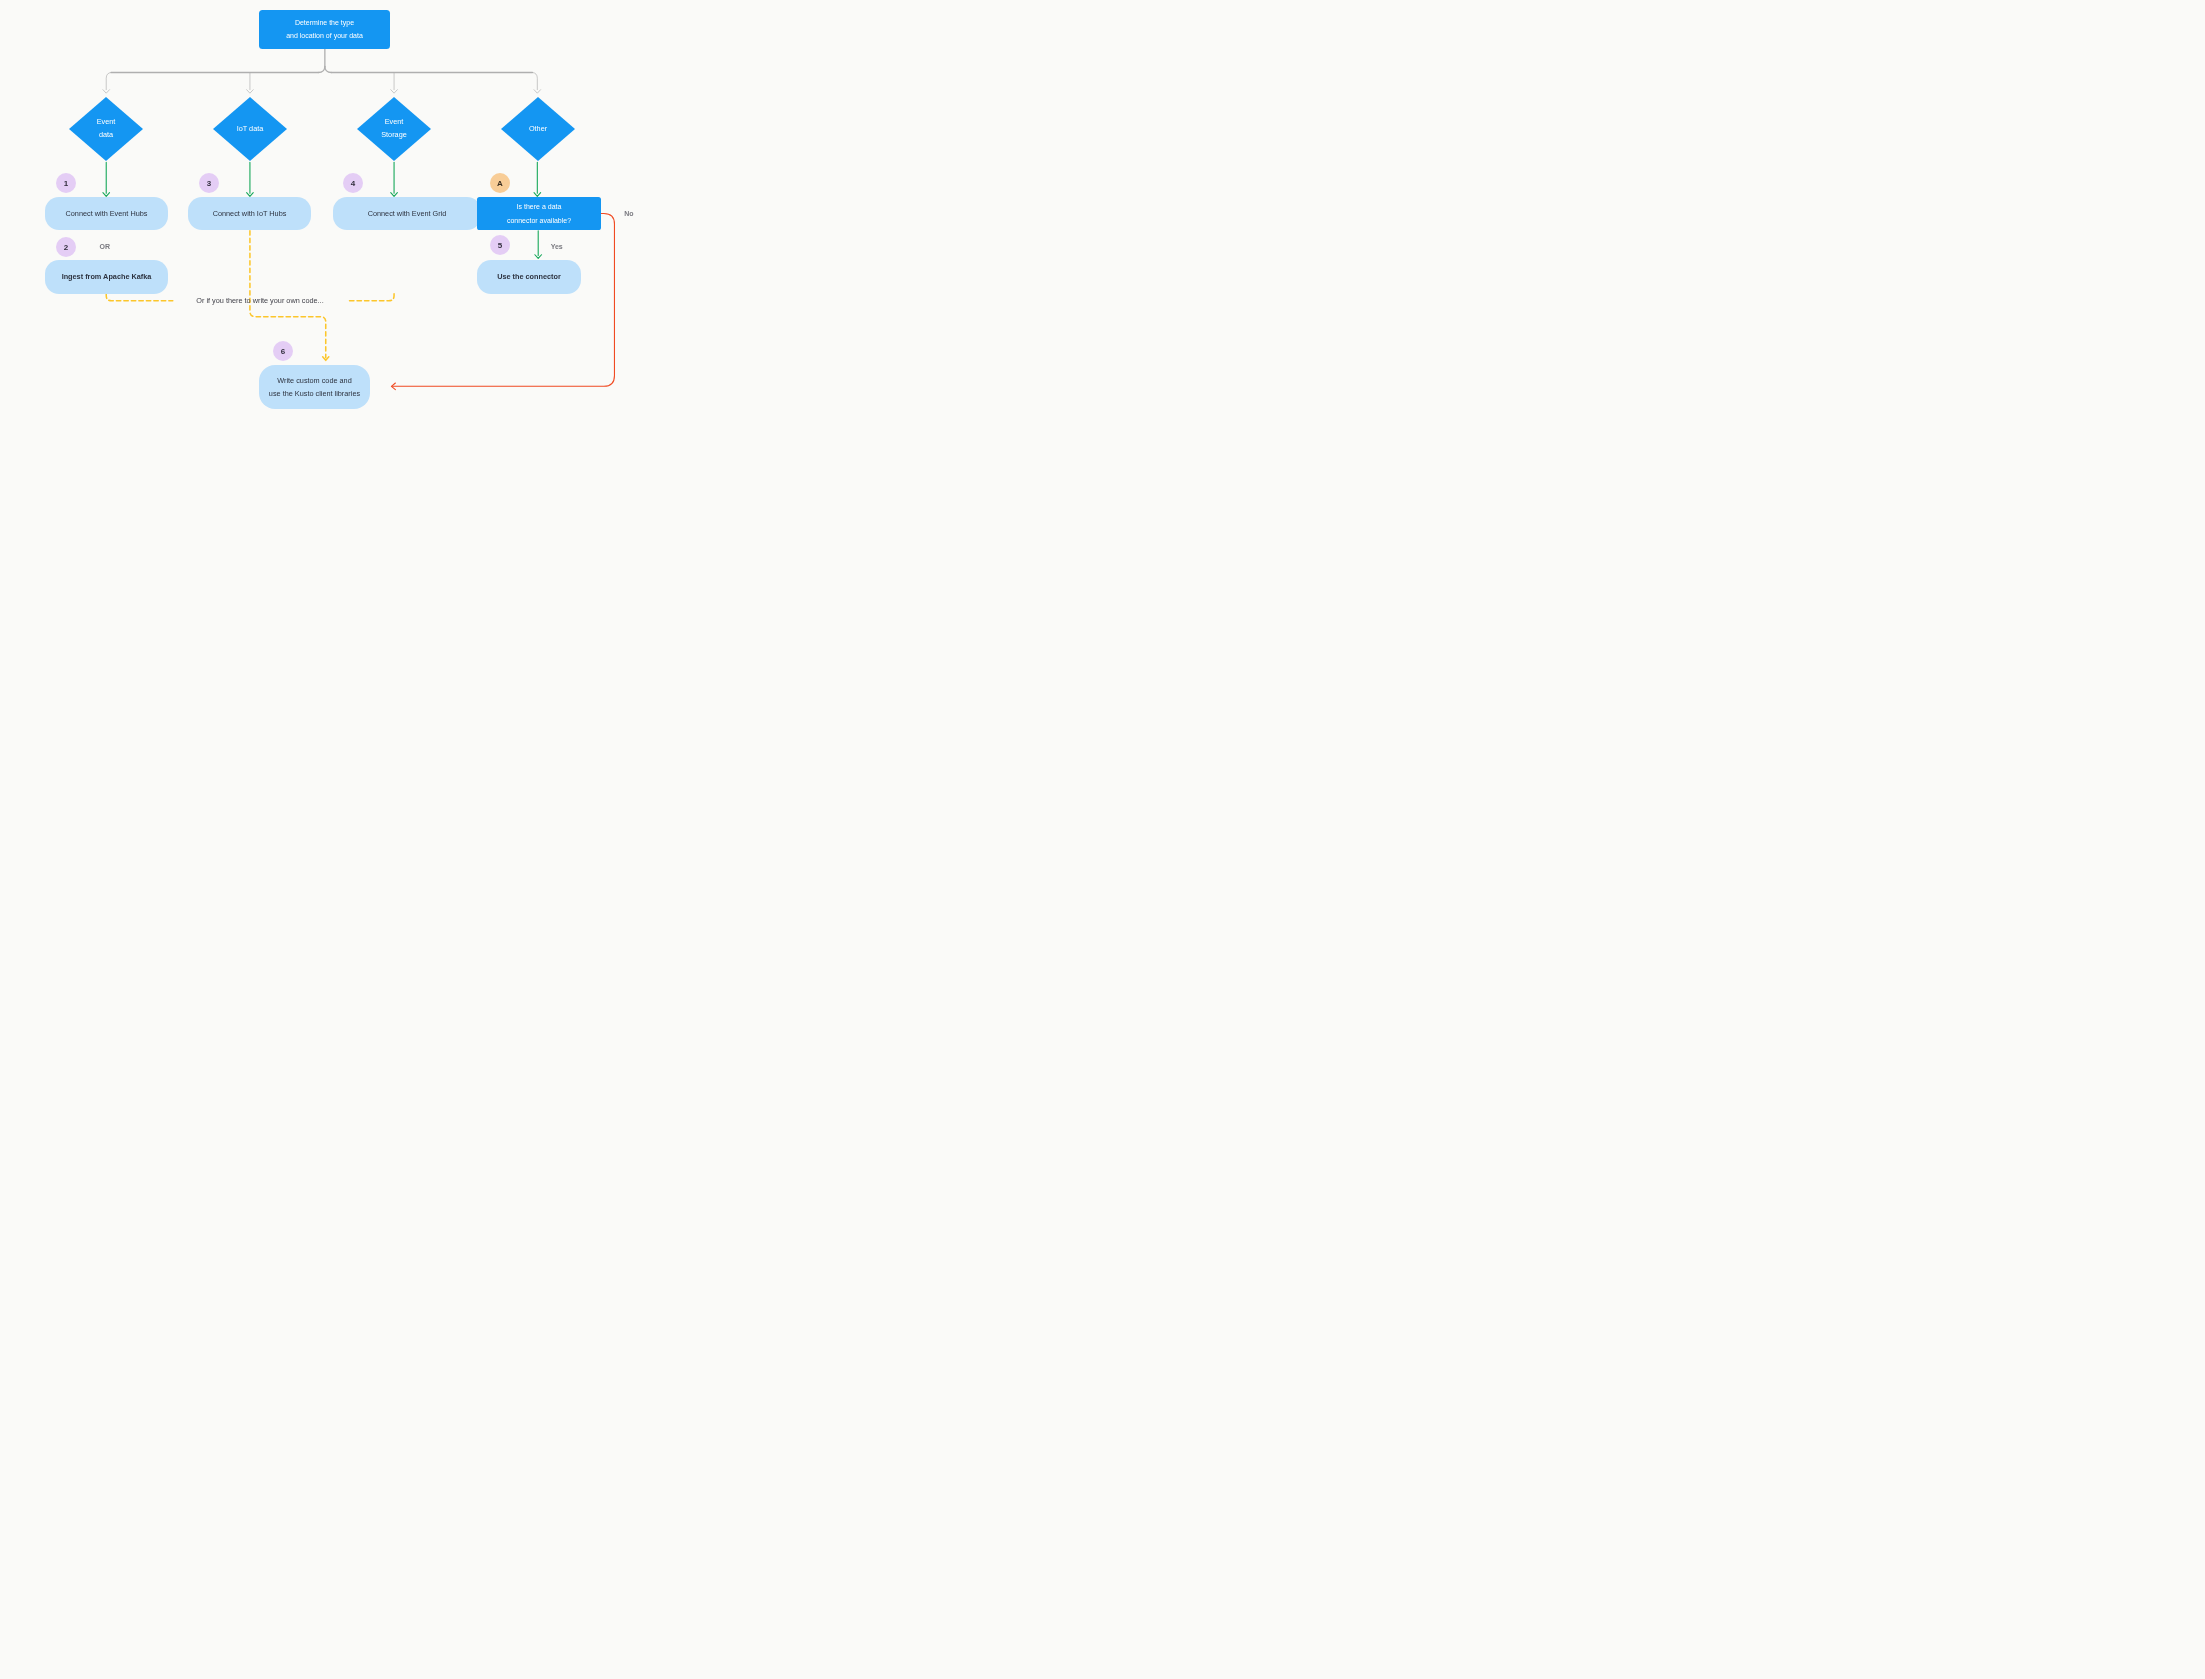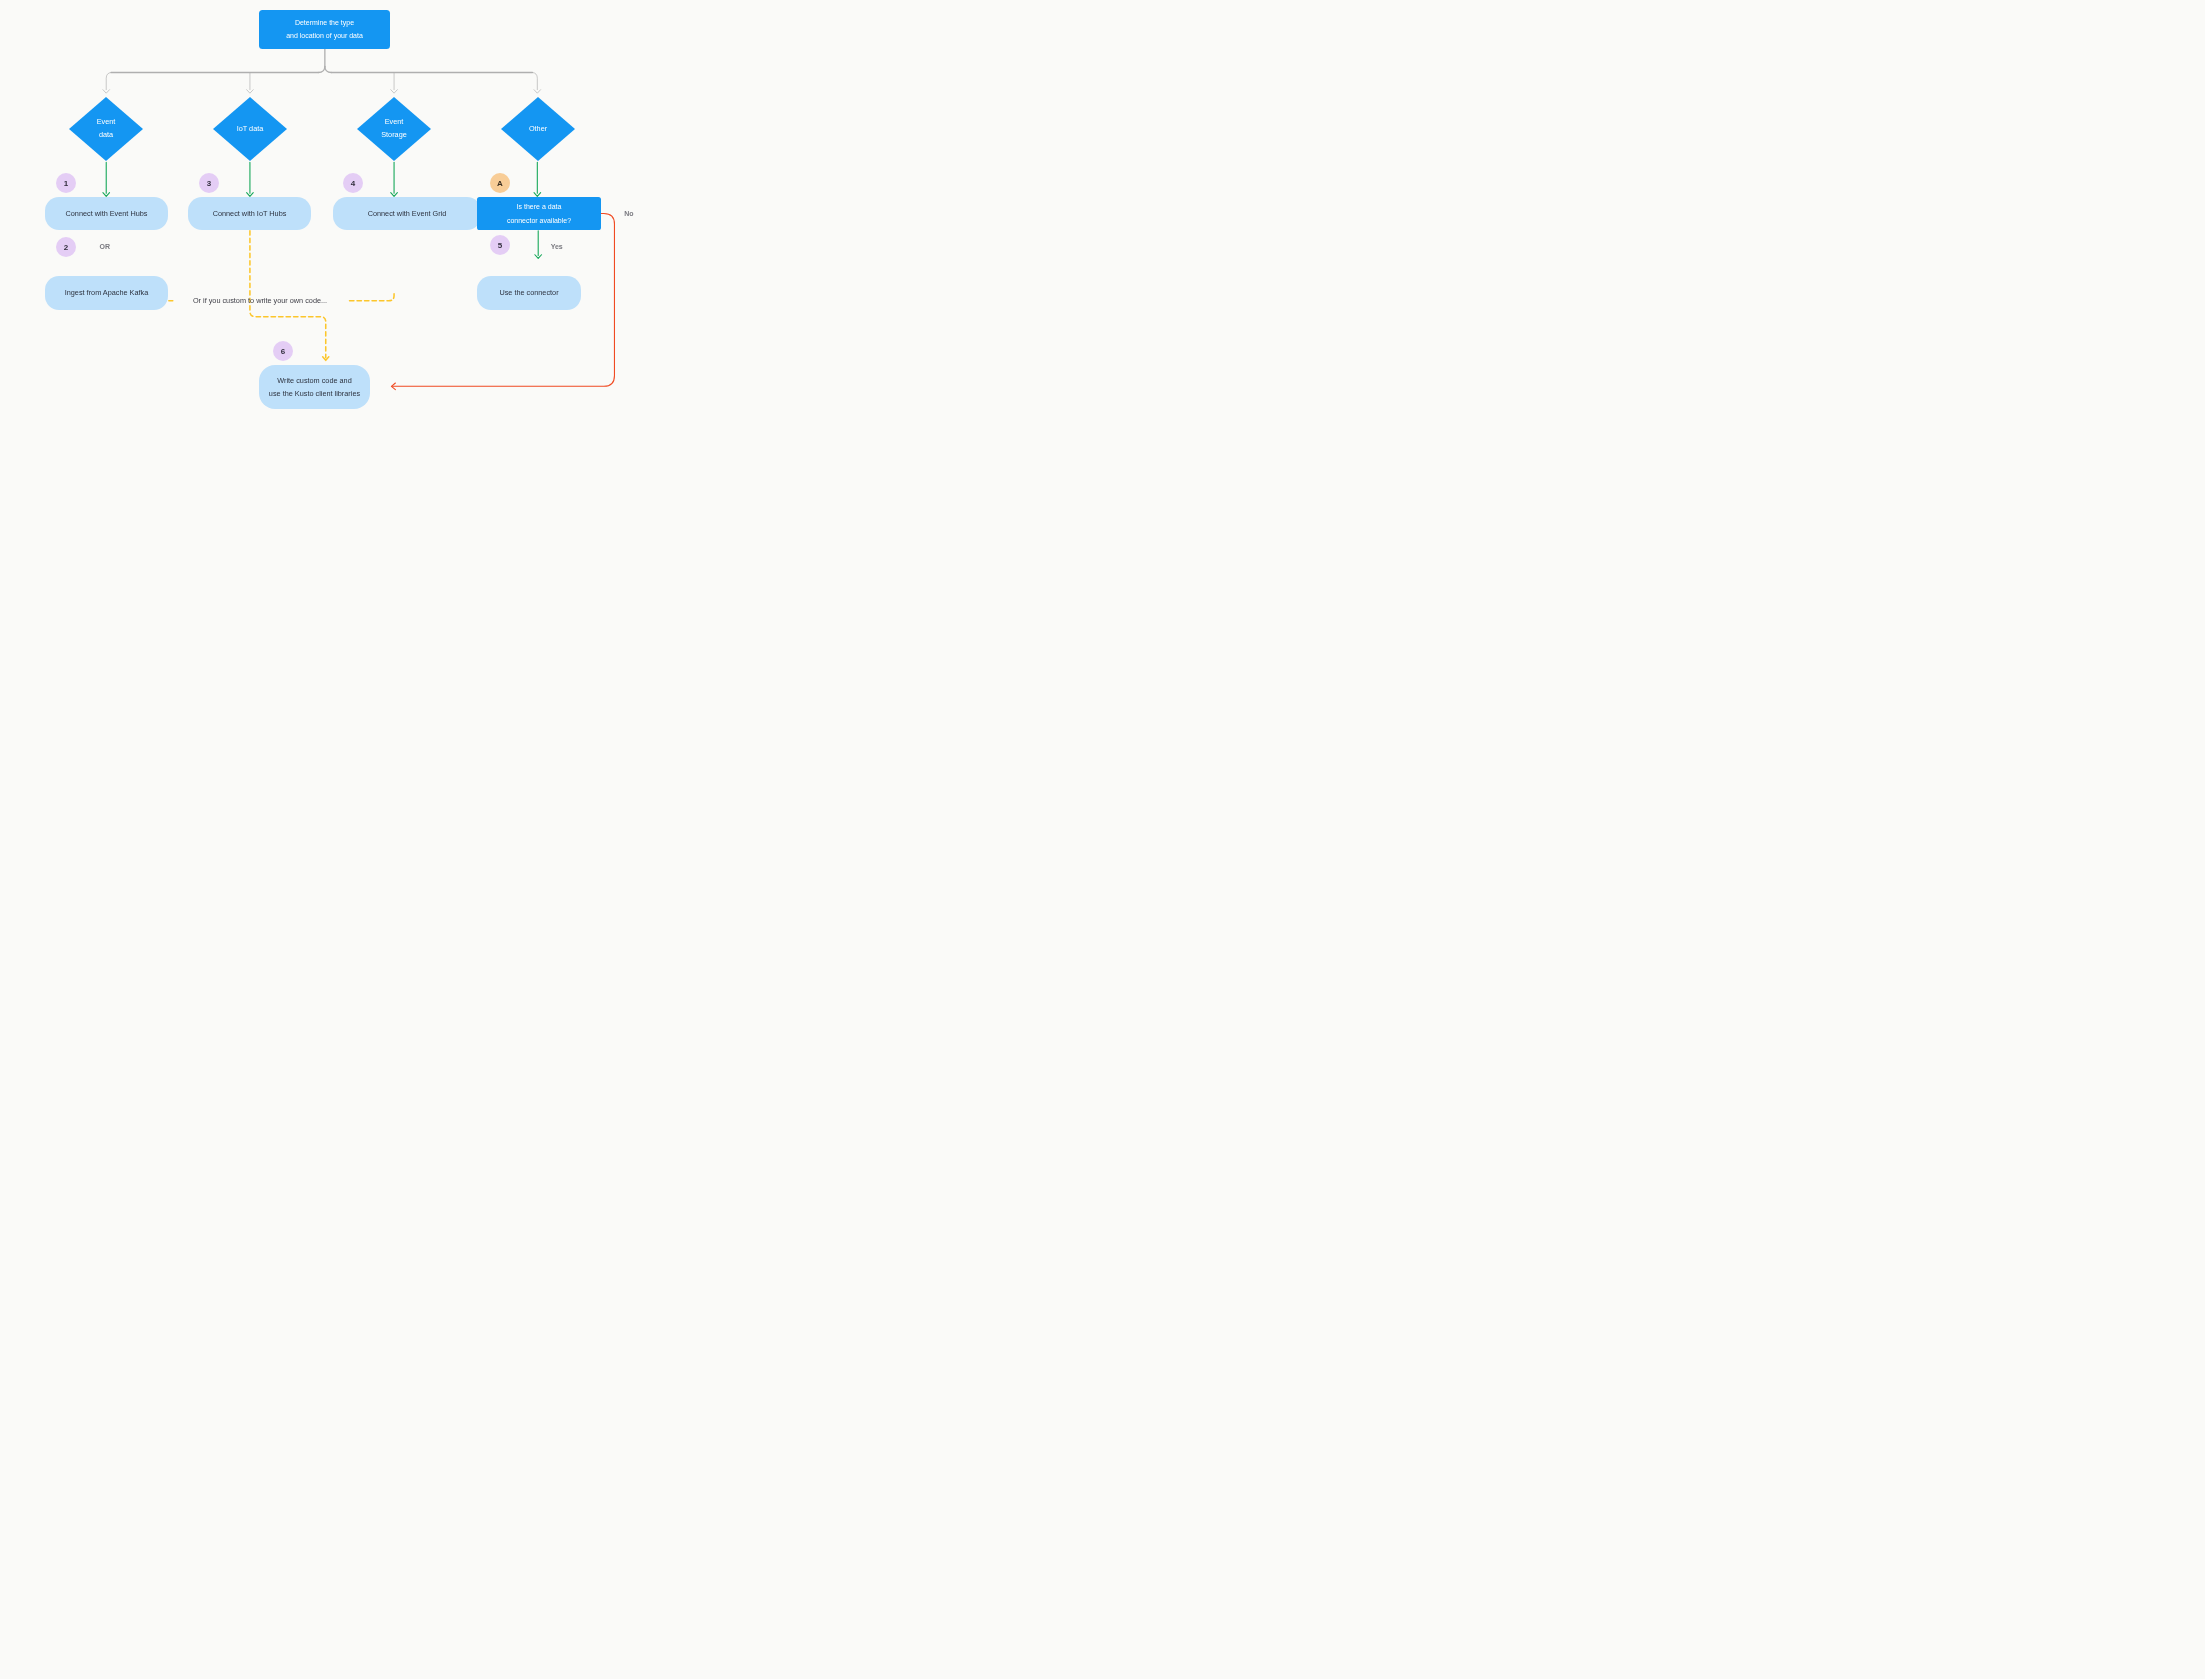--- a/index.html
+++ b/index.html
@@ -18,21 +18,21 @@
   .blue-box{background:#1496F2;color:#FFFFFF;font-size:7px;line-height:13.2px;}
   .title-box{left:259px;top:9.7px;width:131px;height:39px;border-radius:3.5px;}
   .q-box{left:477px;top:197px;width:124px;height:33px;border-radius:2.6px;}
 
   .diamond{background:#1496F2;color:#FFFFFF;font-size:7.3px;line-height:12.8px;
     clip-path:polygon(50% 0,100% 50%,50% 100%,0 50%);width:74px;height:64px;top:97px;}
   .d-event{left:69px;} .d-iot{left:213px;} .d-azure{left:357px;} .d-other{left:501px;}
 
   .action{background:#BEE0FA;color:#2D3340;font-size:7.3px;font-weight:500;border-radius:14px;line-height:13.2px;}
   .row1{top:197px;height:33px;}
-  .row2{top:276px;height:34px;}
+  .row2{top:260px;height:34px;font-weight:bold;}
   .a-eventhubs{left:45px;width:123px;}
   .a-iothubs{left:188px;width:123px;}
   .a-eventgrid{left:333px;width:148px;}
   .a-kafka{left:45px;width:123px;}
   .a-useconnector{left:477px;width:104px;}
   .a-custom{left:259px;top:365px;width:111px;height:44px;border-radius:16px;}
 
   .badge{position:absolute;width:20px;height:20px;border-radius:50%;display:flex;align-items:center;justify-content:center;
     font-size:8px;font-weight:700;color:#332F3E;}
   .badge-purple{background:#E4CDF5;}
@@ -153,16 +153,16 @@
   </div>
 
   <div class="node action a-custom">
     <span>Write custom code and</span>
     <span>use the Kusto client libraries</span>
   </div>
 
   <div class="lbl lbl-or">OR</div>
   <div class="lbl lbl-yes">Yes</div>
   <div class="lbl lbl-no">No</div>
-  <div class="lbl-prefer">Or if you custom to write your own code...</div>
+  <div class="lbl-prefer">Or if you there to write your own code...</div>
 
 </div>
 
 
 </body></html>

